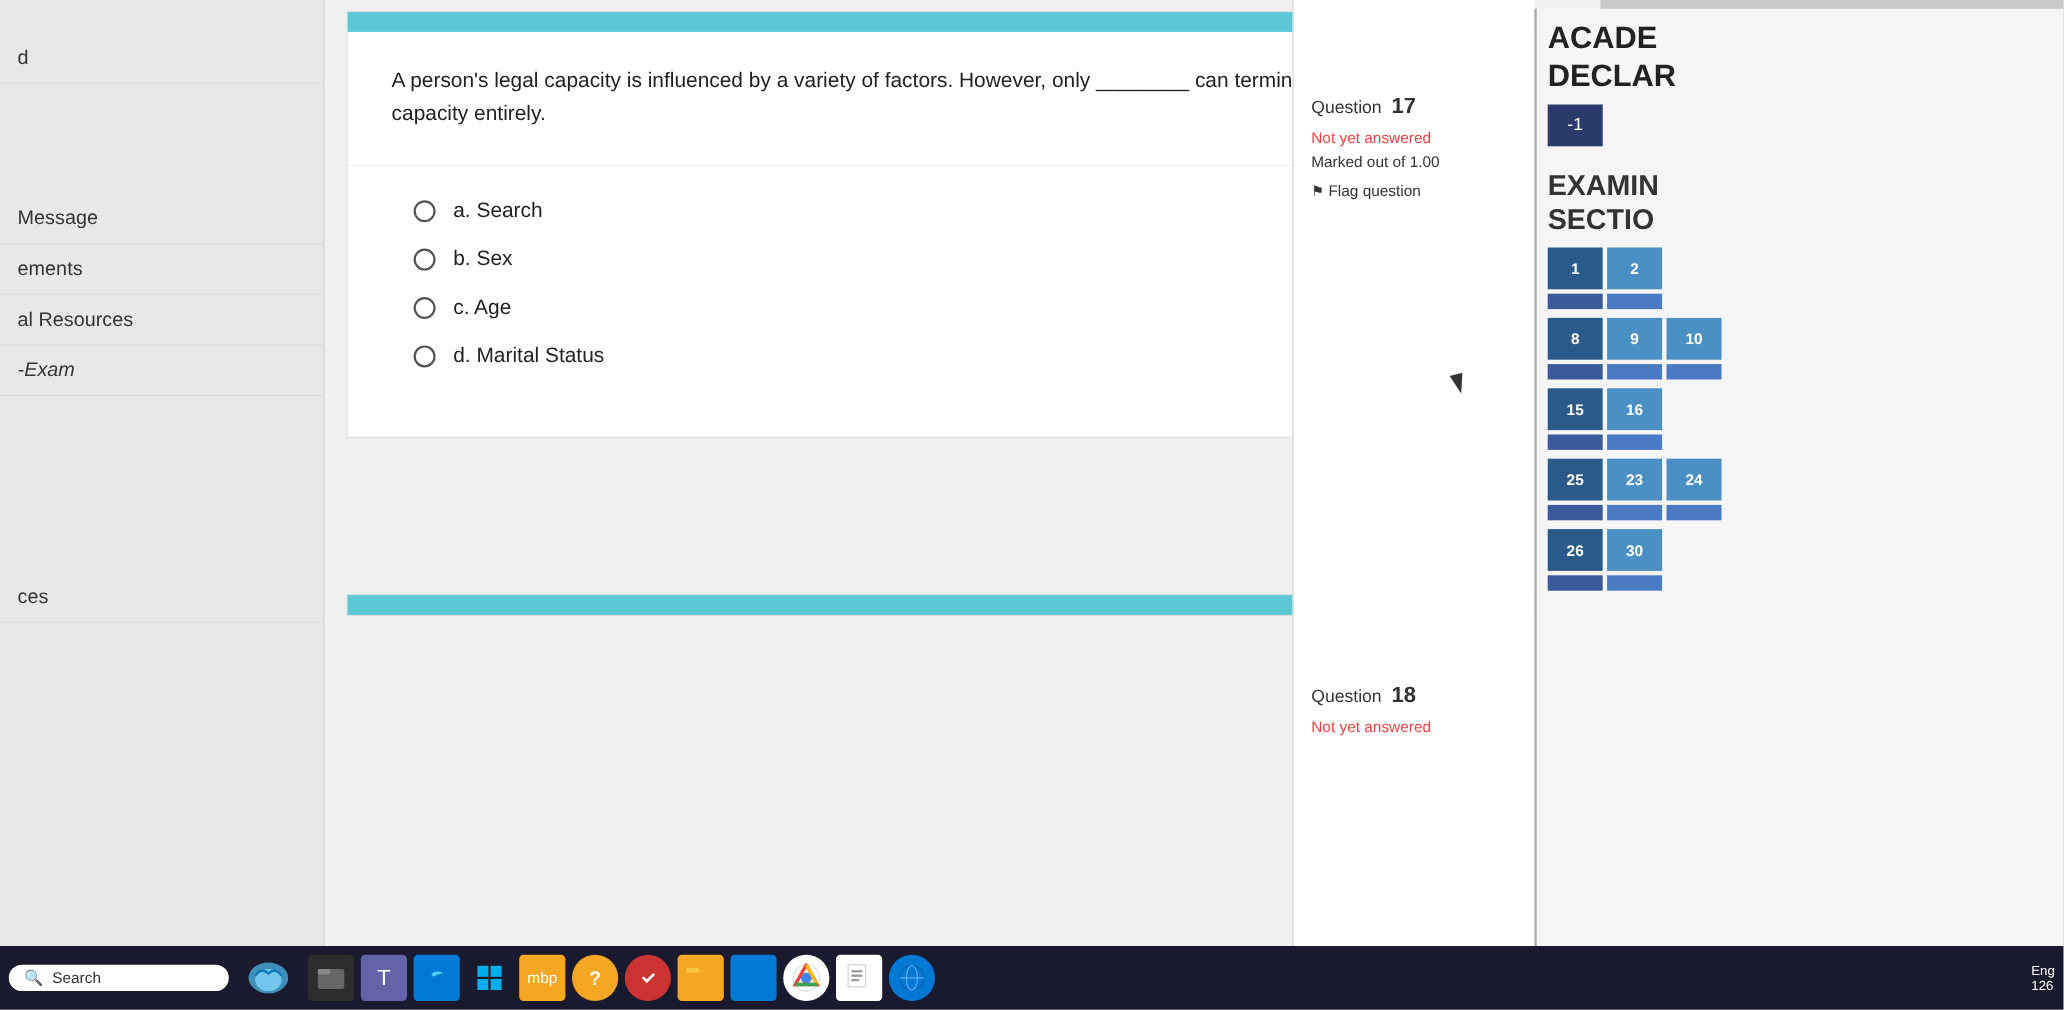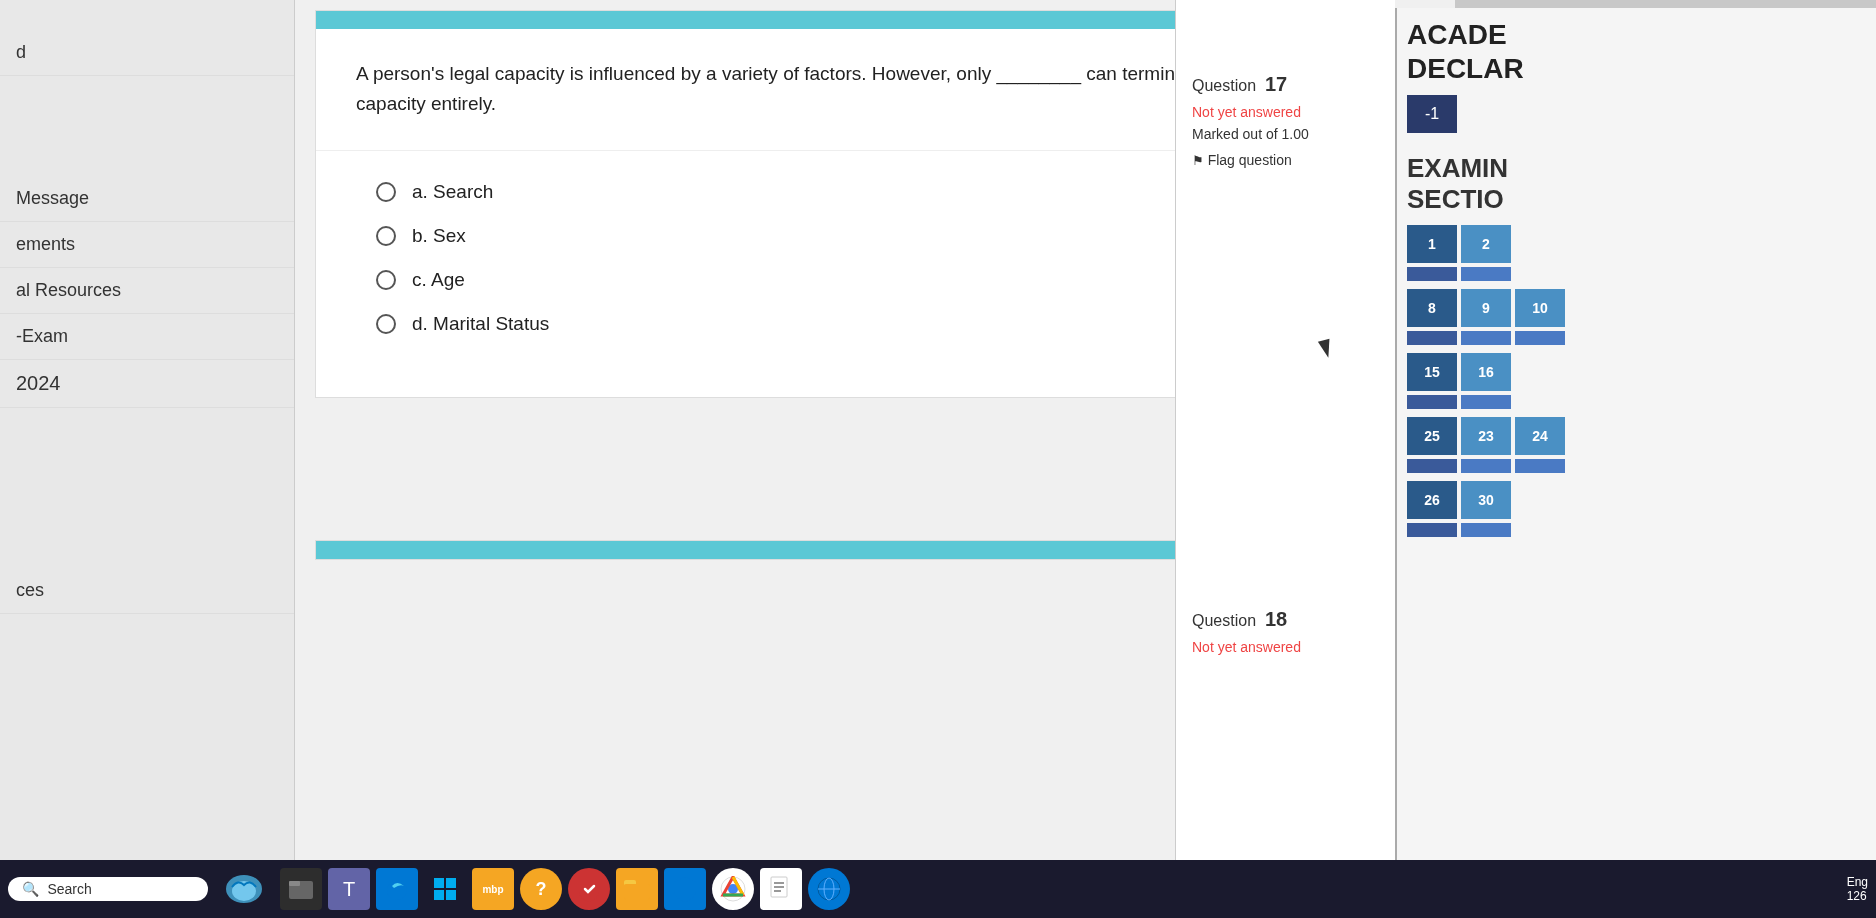--- a/index.html
+++ b/index.html
@@ -24,21 +24,21 @@
     }
     .sidebar-item {
       padding: 12px 16px;
       font-size: 18px;
       color: #333;
       border-bottom: 1px solid #ddd;
     }
     .sidebar-item.message { margin-top: 100px; }
     .sidebar-item.ements { margin-top: 0; }
     .sidebar-item.resources { margin-top: 0; }
-    .sidebar-item.exam { margin-top: 0; }
+    .sidebar-item.exam { margin-top: 0; font-style: italic; }
     .sidebar-item.year { margin-top: 0; font-size: 20px; }
     .sidebar-item.spaces { margin-top: 160px; }
 
     
     .main-content {
       position: absolute;
       left: 295px;
       top: 0;
       width: 1160px;
       height: 860px;
@@ -97,21 +97,21 @@
     }
 
     .right-panel {
       position: absolute;
       left: 1175px;
       top: 0;
       width: 220px;
       height: 860px;
       background: white;
       border-left: 1px solid #ccc;
-      padding: 23px 16px;
+      padding: 36px 16px;
     }
 
     .question-number-label {
       font-size: 16px;
       color: #333;
       margin-bottom: 8px;
     }
 
     .question-number-label strong {
       font-size: 20px;
@@ -309,23 +309,20 @@
     <span>Message</span>
   </div>
   <div class="sidebar-item ements">
     <span>ements</span>
   </div>
   <div class="sidebar-item resources">
     <span>al Resources</span>
   </div>
   <div class="sidebar-item exam">
     <span>-Exam</span>
-  </div>
-  <div class="sidebar-item year">
-    <span>2024</span>
   </div>
   <div class="sidebar-item spaces">
     <span>ces</span>
   </div>
 </div>
 
 <div class="main-content">
 
   <div class="question-block" style="top: 10px;">
     <div class="question-header-bar"></div>
@@ -485,21 +482,21 @@
   <div class="taskbar-icon windows">
     <svg width="26" height="26" viewBox="0 0 26 26">
       <rect x="2" y="2" width="10" height="10" fill="#00adef"></rect>
       <rect x="14" y="2" width="10" height="10" fill="#00adef"></rect>
       <rect x="2" y="14" width="10" height="10" fill="#00adef"></rect>
       <rect x="14" y="14" width="10" height="10" fill="#00adef"></rect>
     </svg>
   </div>
 
   <div class="taskbar-icon yellow" style="background:#f5a623;border-radius:4px;">
-    <span style="font-size:10px;color:white;font-weight:bold;">mbp</span>
+    <span style="font-size:14px;color:white;font-weight:normal;">mbp</span>
   </div>
 
   <div class="taskbar-icon question">
     <span style="font-size:18px;font-weight:bold;">?</span>
   </div>
 
   <div class="taskbar-icon red">
     <svg width="24" height="26" viewBox="0 0 24 26">
       <path d="M12 2 L22 7 L22 16 Q22 22 12 26 Q2 22 2 16 L2 7 Z" fill="#cc3333"></path>
       <path d="M8 13 L11 16 L17 10" stroke="white" stroke-width="2.5" fill="none" stroke-linecap="round"></path>

